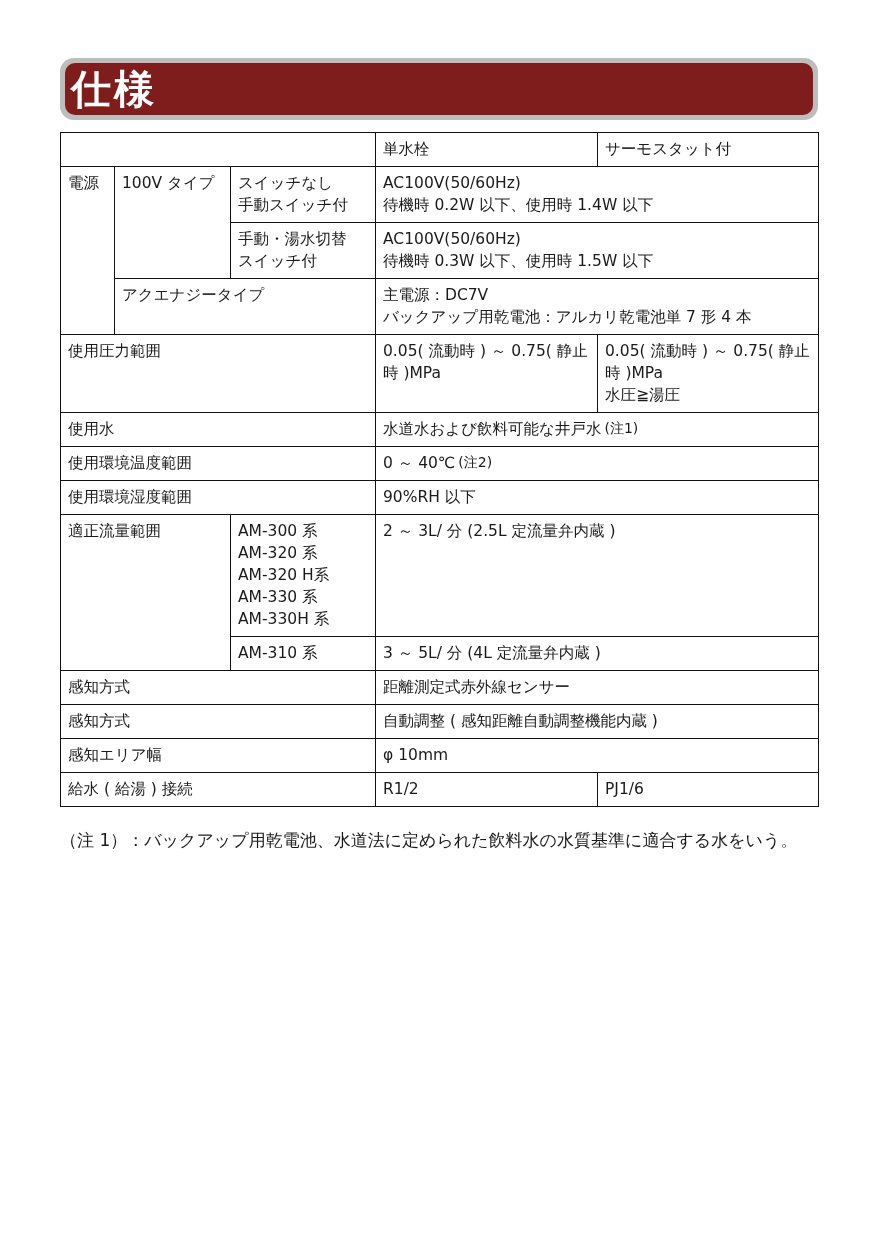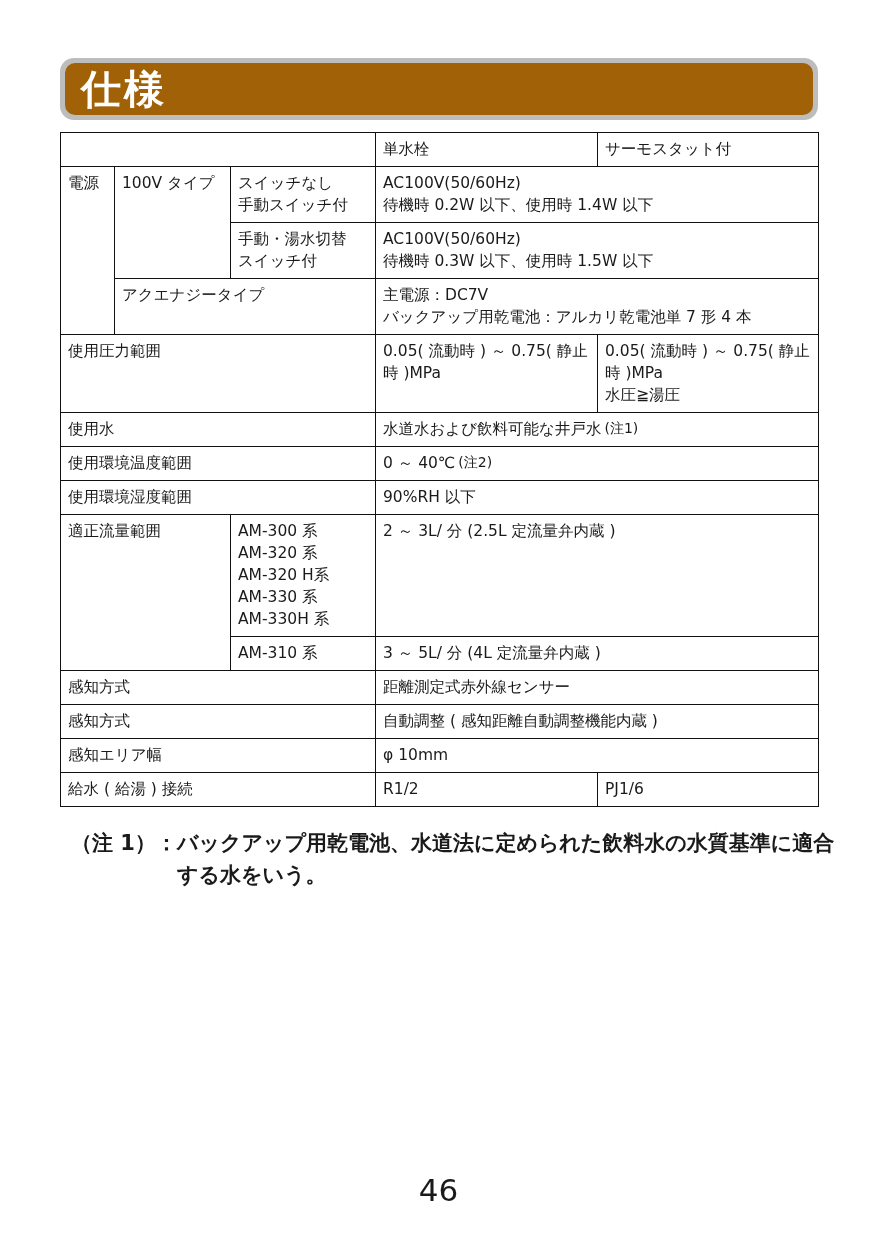--- a/index.html
+++ b/index.html
@@ -30,25 +30,25 @@
     height: 62px;
     border-radius: 14px;
     background: #bdbdbd;
     box-sizing: border-box;
     padding: 5px;
   }
   .banner-inner {
     width: 100%;
     height: 100%;
     border-radius: 10px;
-    background: #a16207;
+    background: #7f1d1d;
     display: flex;
     align-items: center;
     box-sizing: border-box;
-    padding-left: 16px;
+    padding-left: 6px;
   }
   .banner-title {
     color: #ffffff;
     font-size: 40px;
     font-weight: bold;
     letter-spacing: 3px;
     line-height: 1;
     font-family: "DejaVu Sans", "Liberation Sans", sans-serif;
   }
 
@@ -75,27 +75,26 @@
     font-size: 14px;
     vertical-align: 1px;
     margin-left: 3px;
     letter-spacing: 0;
   }
   .stack-line { display: block; }
 
   
   .footnotes {
     position: absolute;
-    left: 71px;
+    left: 60px;
     top: 828px;
     width: 782px;
-    font-size: 21px;
+    font-size: 17px;
     line-height: 1.5;
     font-family: "DejaVu Sans", "Liberation Sans", sans-serif;
-    font-weight: bold;
   }
   .footnote {
     display: flex;
     align-items: flex-start;
     margin-bottom: 1px;
   }
   .footnote-label {
     flex: 0 0 auto;
     white-space: nowrap;
   }
@@ -239,15 +238,14 @@
     </tbody>
   </table>
 
   <div class="footnotes">
     <div class="footnote">
       <span class="footnote-label">（注 1）：</span>
       <span class="footnote-text">バックアップ用乾電池、水道法に定められた飲料水の水質基準に適合する水をいう。</span>
     </div>
   </div>
 
-  <div class="page-number">46</div>
 
 </div>
 
 </body></html>

